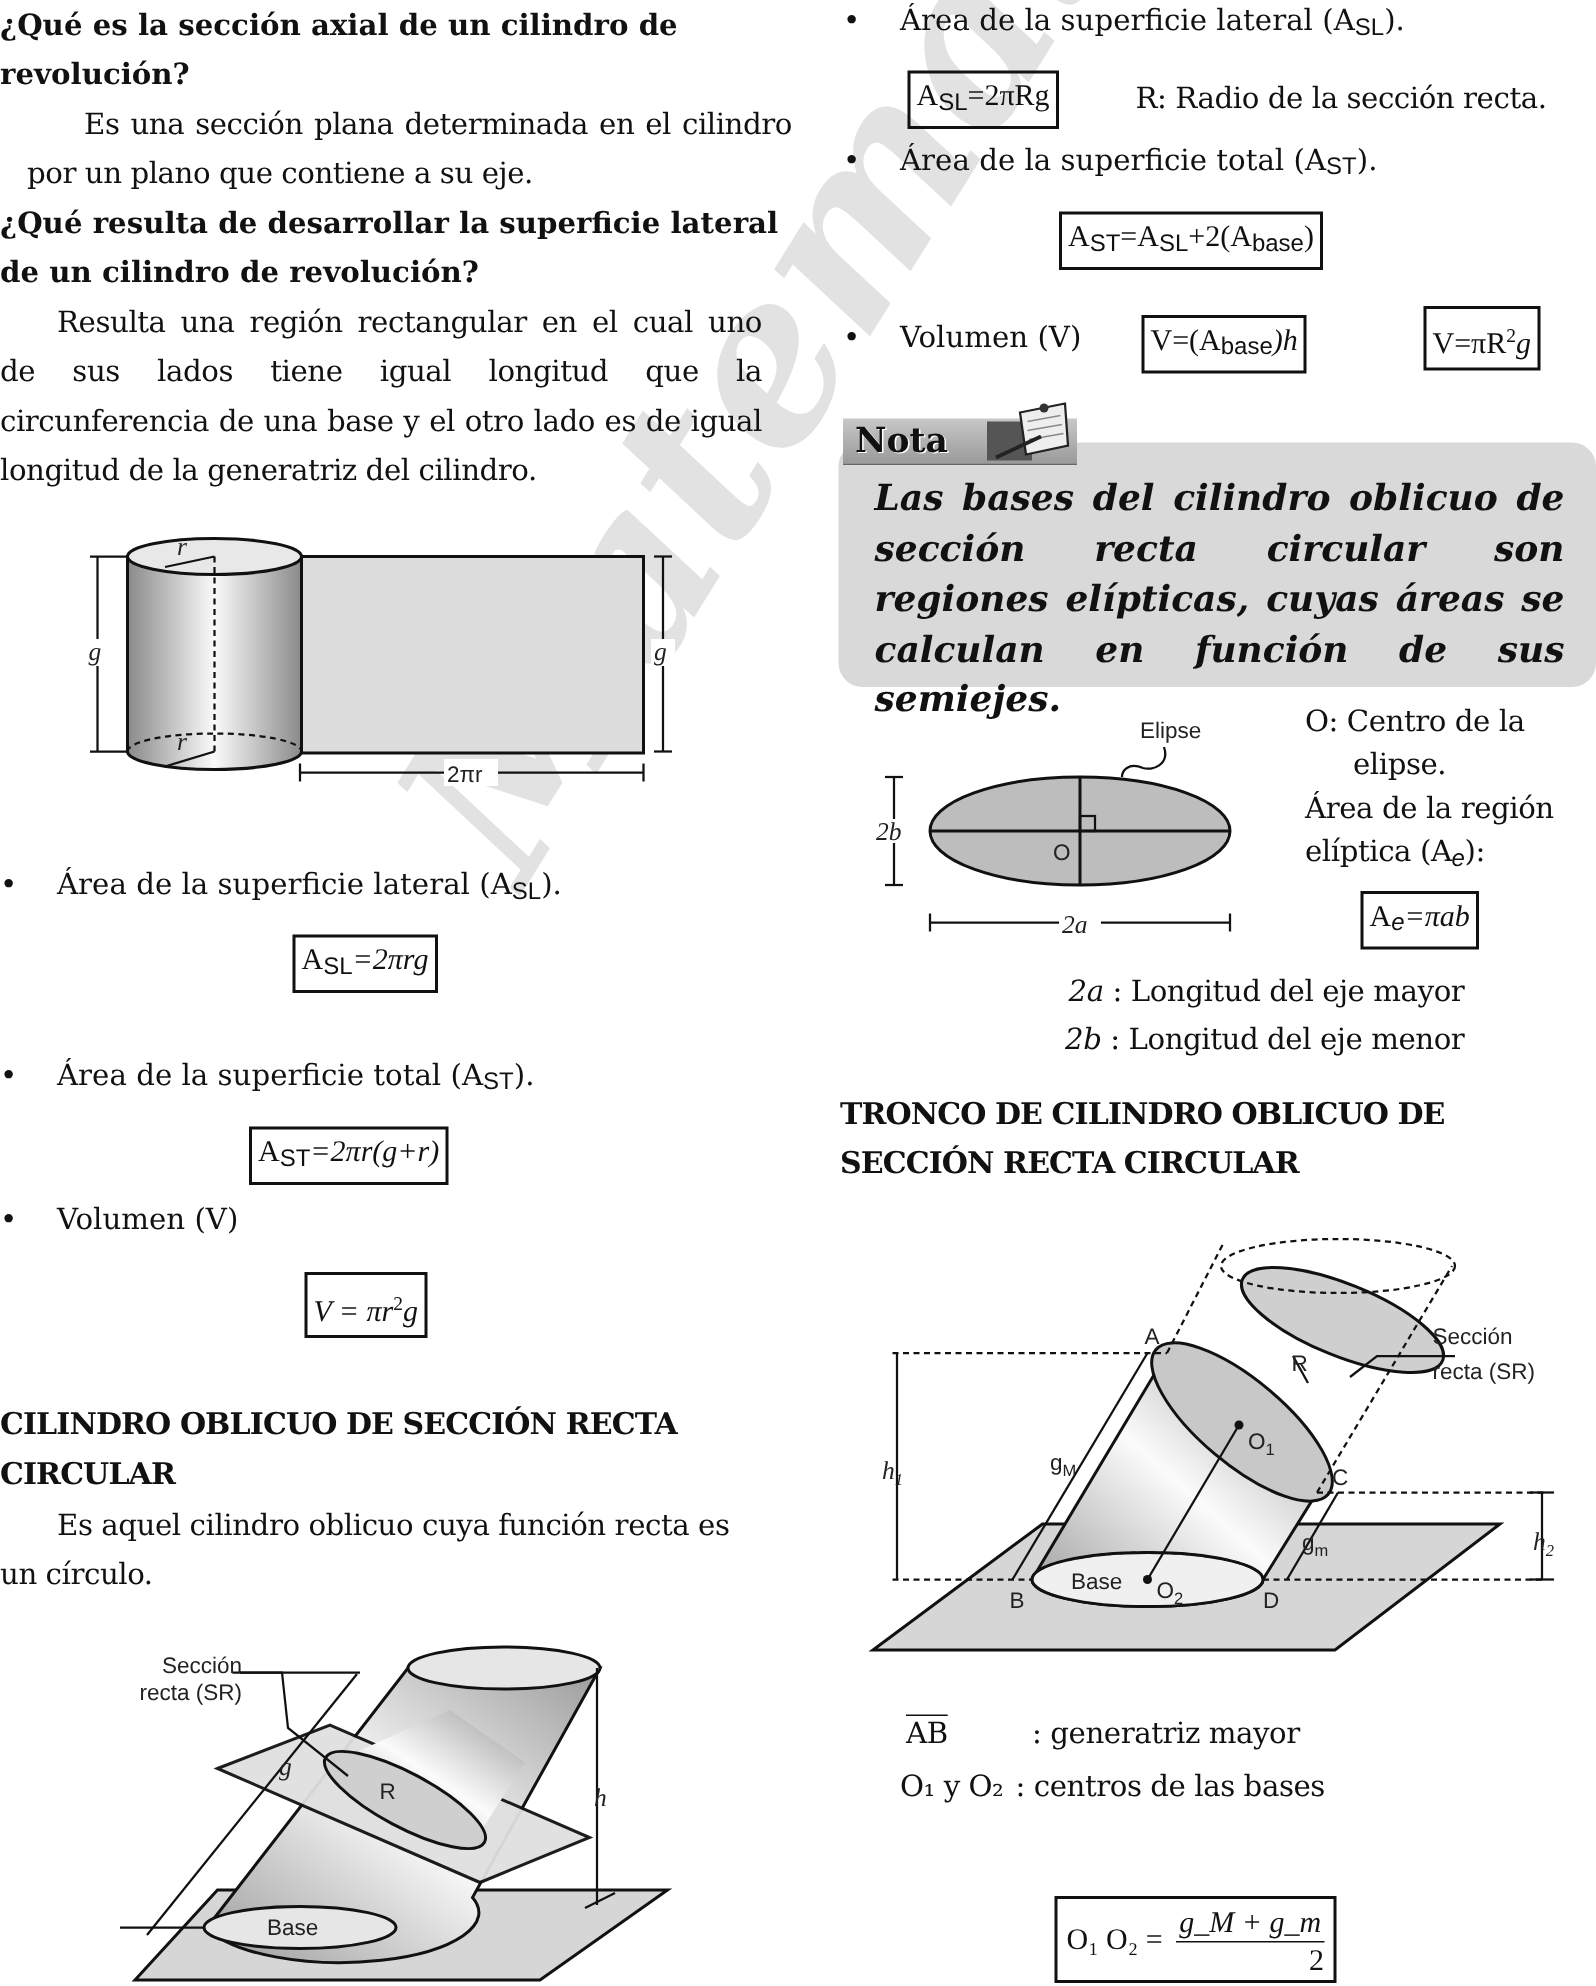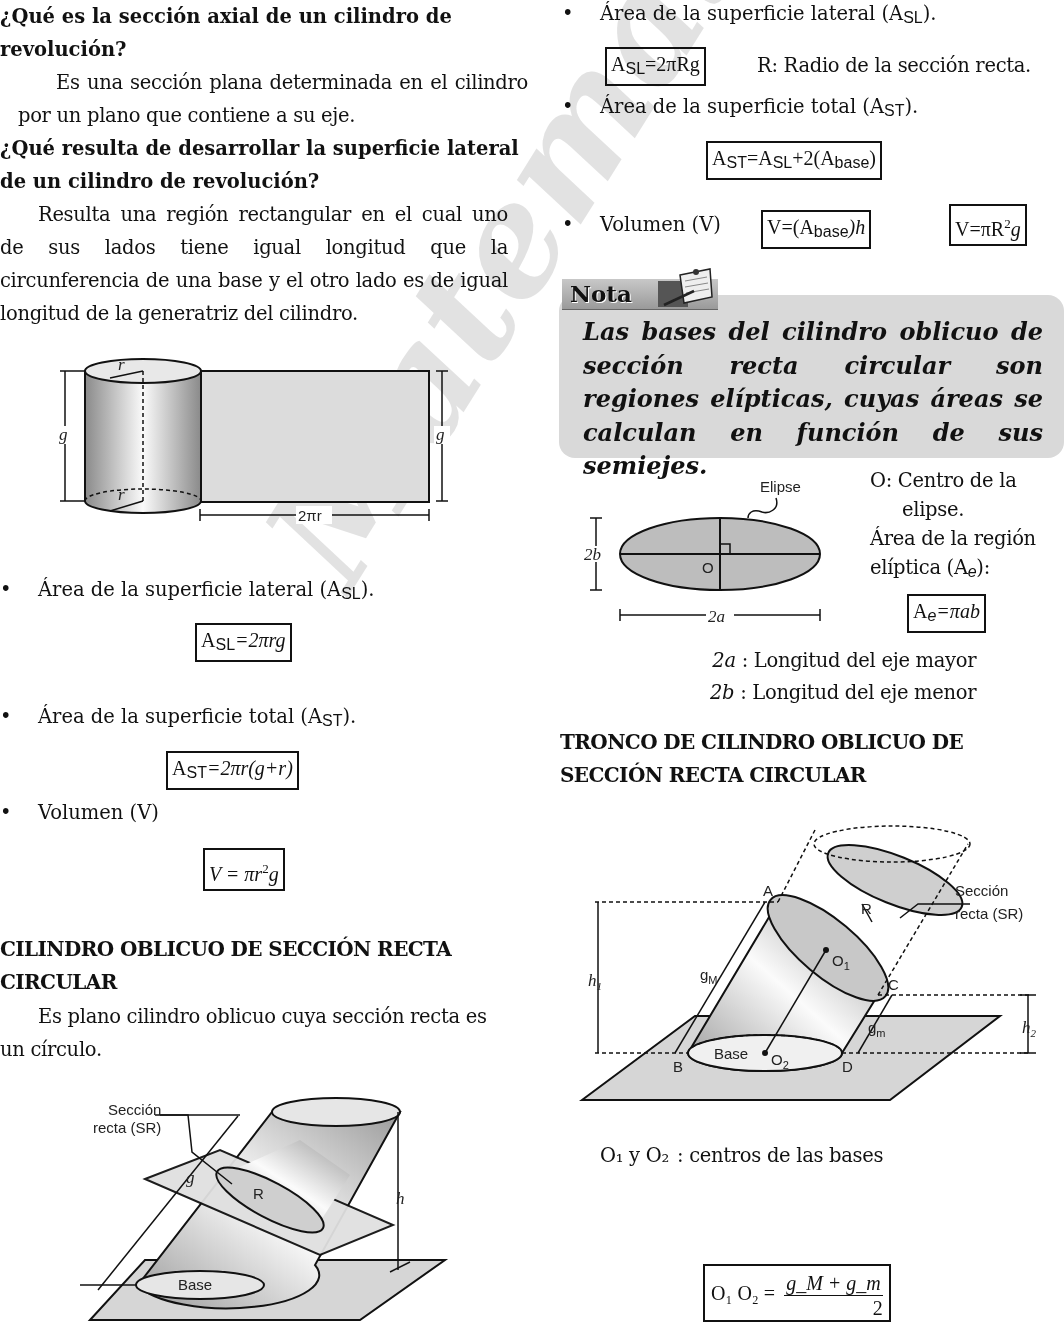--- a/index.html
+++ b/index.html
@@ -95,21 +95,21 @@
 
 <div class="abs bullet" style="left:0;top:801px;width:520px;height:30px;">
   <span class="dot">•</span>
   <span class="txt">Volumen (V)</span>
 </div>
 <div class="box" style="left:203px;top:848px;padding-top:4px;">
   <span class="it">V = πr</span><sup>2</sup><span class="it">g</span>
 </div>
 
 <div class="abs h" style="left:0;top:933px;width:520px;">CILINDRO OBLICUO DE SECCIÓN RECTA CIRCULAR</div>
-<div class="abs body-text indent" style="left:0;top:1000px;width:508px;">Es plano cilindro oblicuo cuya sección recta es un círculo.</div>
+<div class="abs body-text indent" style="left:0;top:1000px;width:508px;">Es aquel cilindro oblicuo cuya función recta es un círculo.</div>
 
 <svg class="abs" style="left:60px;top:1080px;" width="400" height="244">
   <defs>
     <linearGradient id="oblg" x1="0" y1="1" x2="1" y2="0">
       <stop offset="0" stop-color="#9a9a9a"></stop>
         <stop offset="0.5" stop-color="#fbfbfb"></stop>
         <stop offset="1" stop-color="#9a9a9a"></stop>
     </linearGradient>
   </defs>
   <polygon points="30,240 85,180 385,180 300,240" fill="#d6d6d6" stroke="#111" stroke-width="2"></polygon>
@@ -254,20 +254,24 @@
   <text x="298" y="213" class="lbl">g<tspan font-size="11" dy="4">m</tspan></text>
   <text x="18" y="166" class="lbli">h<tspan font-size="11" dy="4">1</tspan></text>
   <text x="452" y="213" class="lbli">h<tspan font-size="11" dy="4">2</tspan></text>
   <text x="144" y="239" class="lbl">Base</text>
   <text x="385" y="76" class="lbl">Sección</text>
   <text x="385" y="99" class="lbl">recta (SR)</text>
 </svg>
 
 <div class="abs body-text" style="left:600px;top:1138px;width:320px;line-height:35px;white-space:nowrap;">
   <div style="position:relative;height:35px;">
+    <span style="text-decoration:overline;position:absolute;left:4px;">AB</span>
+    <span style="position:absolute;left:88px;">: generatriz mayor</span>
+  </div>
+  <div style="position:relative;height:35px;">
     <span style="position:absolute;left:0;">O₁ y O₂</span>
     <span style="position:absolute;left:77px;">: centros de las bases</span>
   </div>
 </div>
 
 <div class="box" style="left:703px;top:1264px;height:54px;line-height:54px;padding:0 6px;">
   <span>O₁ O₂ =</span>
   <span style="display:inline-block;vertical-align:middle;text-align:right;line-height:24px;margin-left:4px;">
     <span class="it" style="display:block;border-bottom:1.5px solid #111;padding:0 2px;">g_M + g_m</span>
     <span style="display:block;">2</span>

